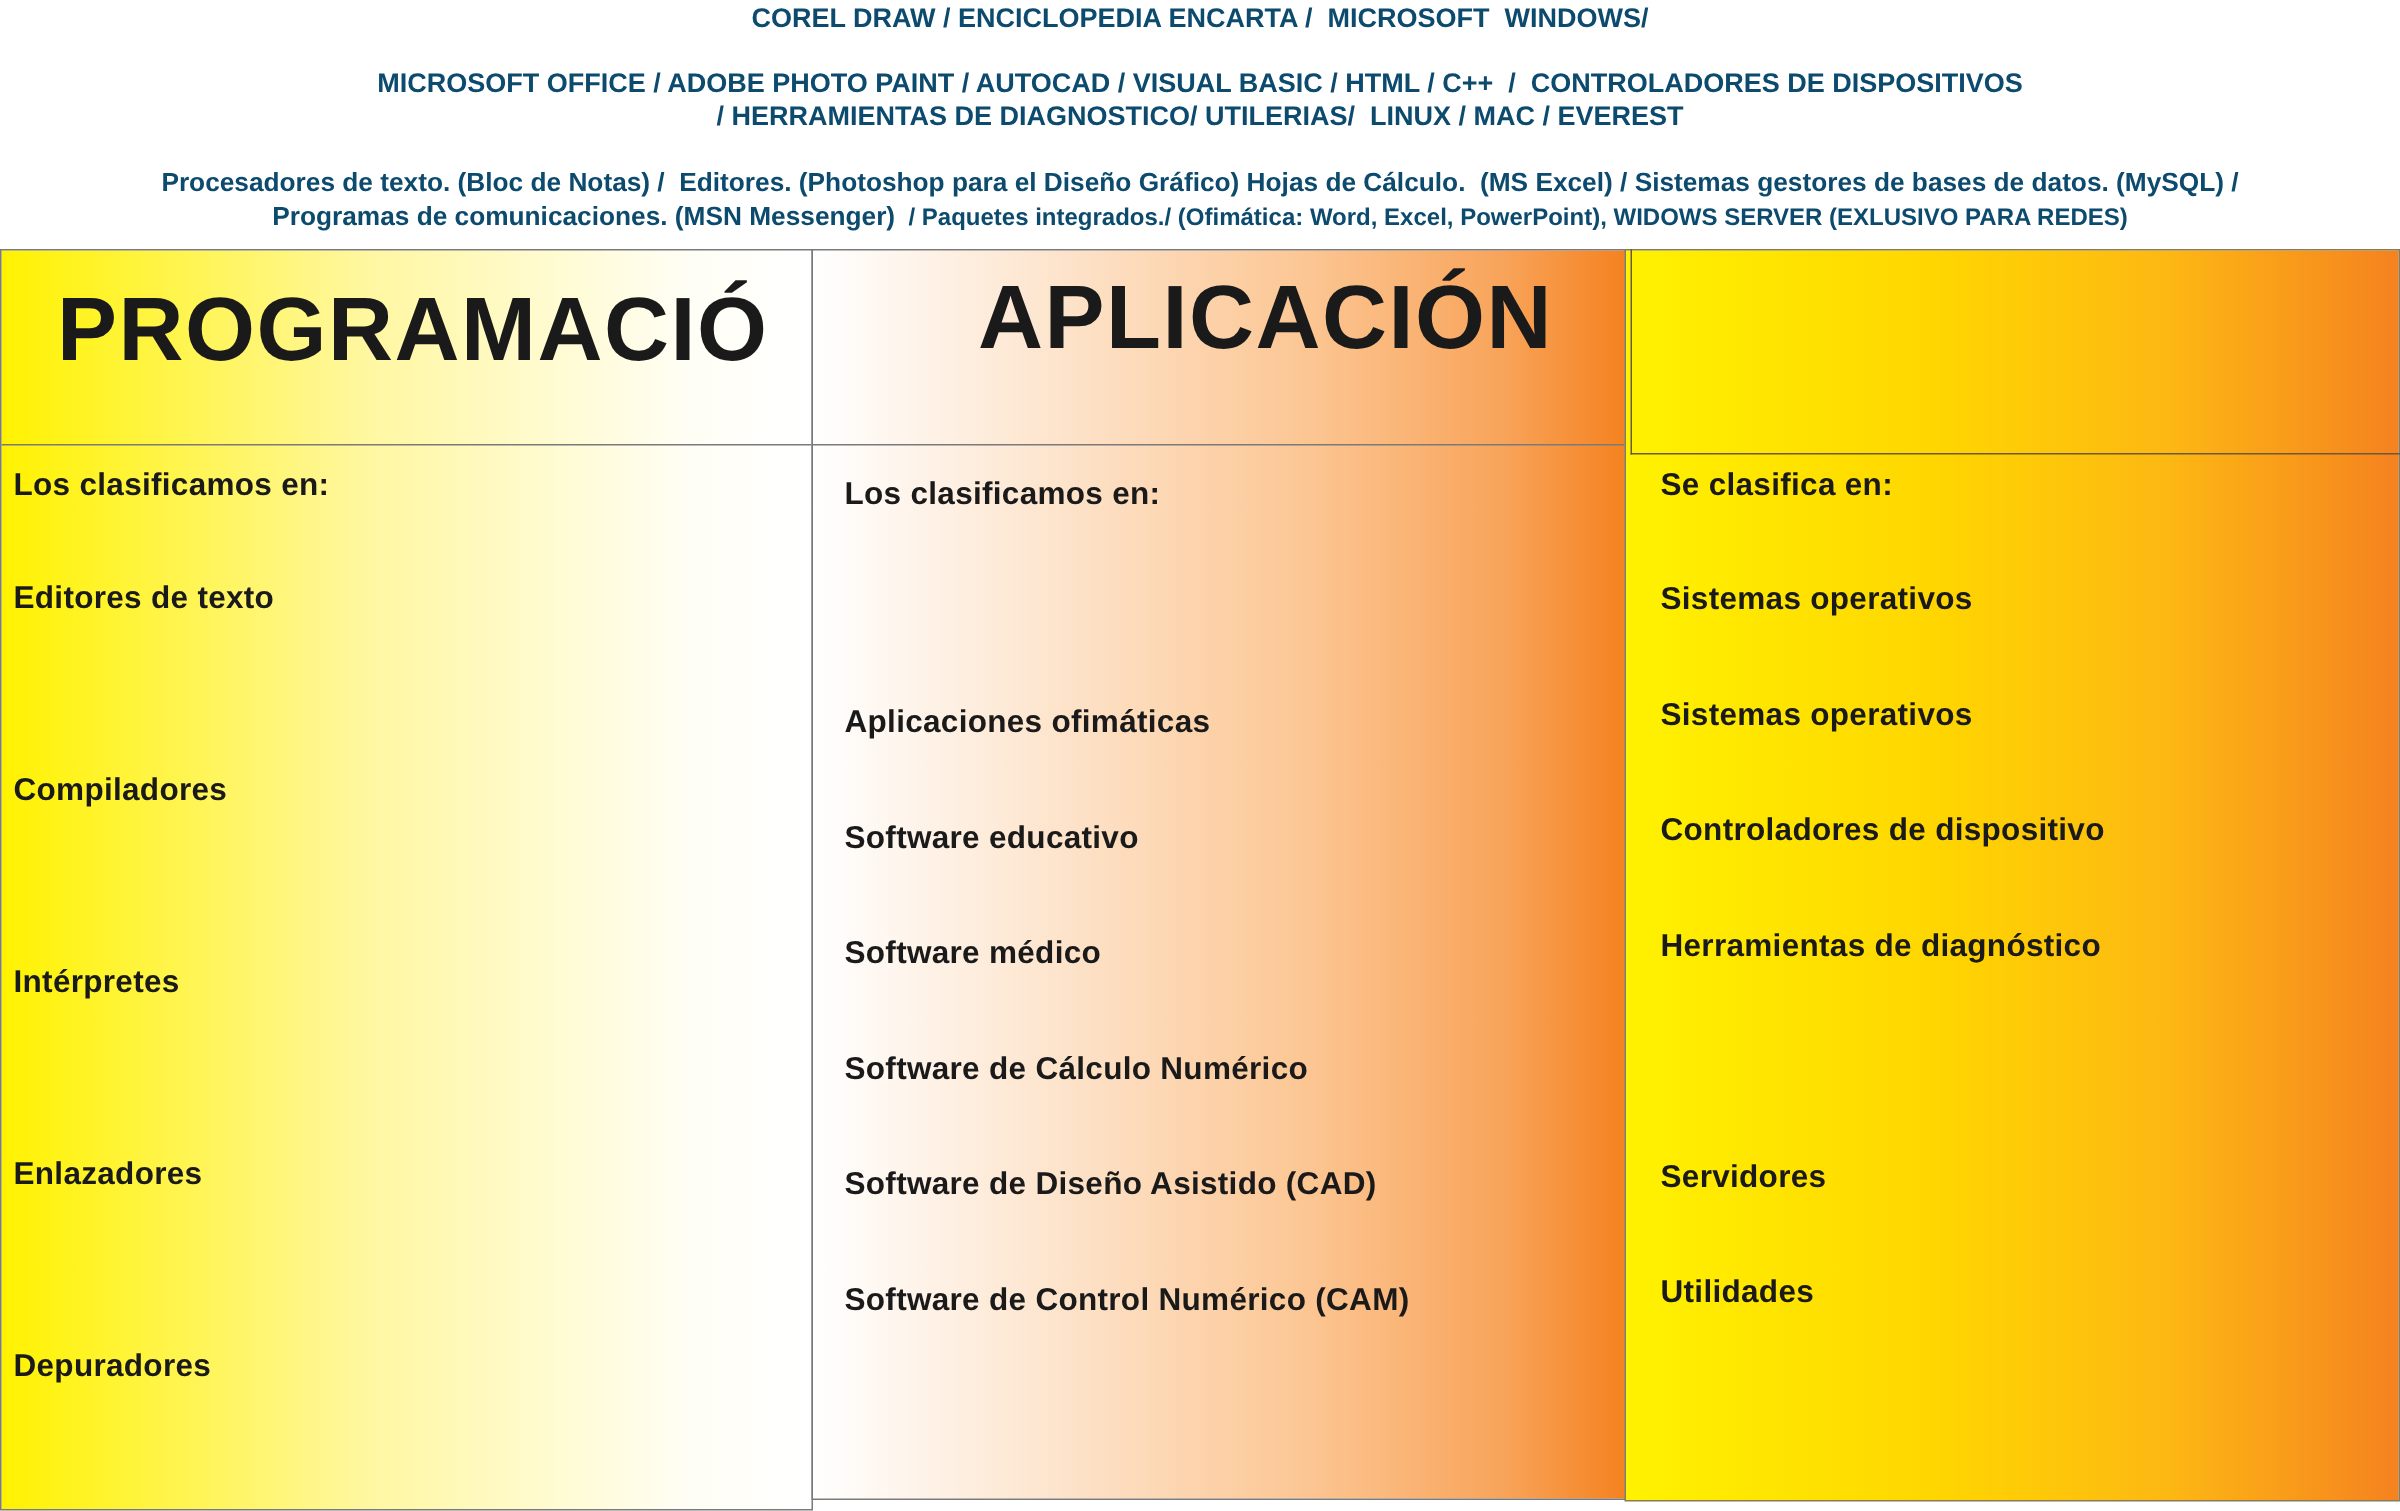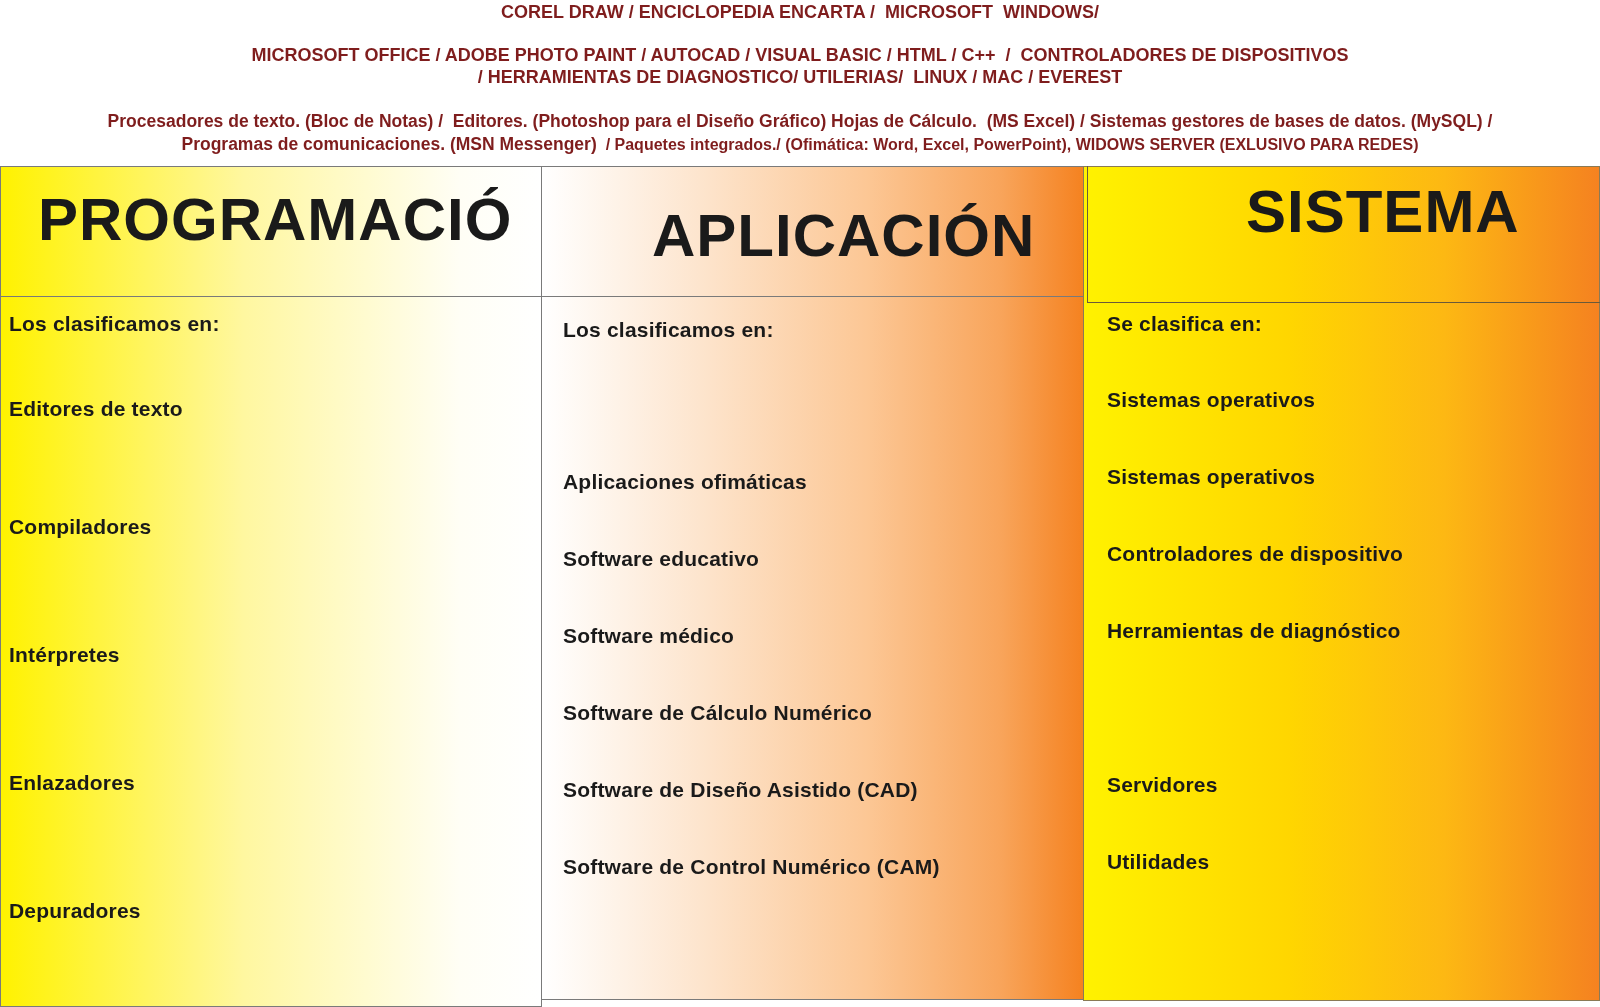--- a/index.html
+++ b/index.html
@@ -15,21 +15,21 @@
       font-family: "Liberation Sans", "DejaVu Sans", sans-serif;
       color: #1a1a1a;
     }
     .top-text {
       position: absolute;
       left: 0;
       width: 1600px;
       text-align: center;
       font-weight: bold;
       white-space: pre;
-      color: #7f1d1d;
+      color: #0c4a6e;
     }
     .top-line-1 { top: 2px; font-size: 18px; }
     .top-line-2 { top: 45px; font-size: 18px; }
     .top-line-3 { top: 67px; font-size: 18px; }
     .top-line-4 { top: 111px; font-size: 17.5px; }
     .top-line-5 { top: 134px; font-size: 17.5px; }
     .top-line-5 .small { font-size: 16px; }
 
     .col {
       position: absolute;
@@ -80,21 +80,21 @@
 
     .col-title {
       position: absolute;
       font-weight: bold;
       font-size: 60px;
       letter-spacing: 1px;
       color: #1a1a1a;
       white-space: nowrap;
     }
     .col-prog .col-title { left: 37px; top: 18px; }
-    .col-apl .col-title { left: 110px; top: 10px; margin-top: 24px; }
+    .col-apl .col-title { left: 110px; top: 10px; }
     .col-sis .col-title { left: 162px; top: 10px; }
 
     .item {
       position: absolute;
       font-weight: bold;
       font-size: 21px;
       line-height: 25px;
       color: #1a1a1a;
       white-space: nowrap;
       letter-spacing: 0.2px;
@@ -109,42 +109,41 @@
 <div class="top-text top-line-1">COREL DRAW / ENCICLOPEDIA ENCARTA /  MICROSOFT  WINDOWS/</div>
 <div class="top-text top-line-2">MICROSOFT OFFICE / ADOBE PHOTO PAINT / AUTOCAD / VISUAL BASIC / HTML / C++  /  CONTROLADORES DE DISPOSITIVOS</div>
 <div class="top-text top-line-3">/ HERRAMIENTAS DE DIAGNOSTICO/ UTILERIAS/  LINUX / MAC / EVEREST</div>
 <div class="top-text top-line-4">Procesadores de texto. (Bloc de Notas) /  Editores. (Photoshop para el Diseño Gráfico) Hojas de Cálculo.  (MS Excel) / Sistemas gestores de bases de datos. (MySQL) /</div>
 <div class="top-text top-line-5"><span>Programas de comunicaciones. (MSN Messenger)</span><span class="small">  / Paquetes integrados./ (Ofimática: Word, Excel, PowerPoint), WIDOWS SERVER (EXLUSIVO PARA REDES)</span></div>
 
 <div class="col col-prog">
   <div class="col-title">PROGRAMACIÓ</div>
   <div class="head-divider"></div>
   <div class="item" style="top:144px;">Los clasificamos en:</div>
-  <div class="item" style="top:229px;text-align:right;">Editores de texto</div>
+  <div class="item" style="top:219px;text-align:right;">Editores de texto</div>
   <div class="item" style="top:347px;">Compiladores</div>
   <div class="item" style="top:475px;">Intérpretes</div>
   <div class="item" style="top:603px;">Enlazadores</div>
   <div class="item" style="top:731px;">Depuradores</div>
 </div>
 
 <div class="col col-apl">
   <div class="col-title">APLICACIÓN</div>
   <div class="head-divider"></div>
   <div class="item" style="top:150px;">Los clasificamos en:</div>
   <div class="item" style="top:302px;">Aplicaciones ofimáticas</div>
   <div class="item" style="top:379px;">Software educativo</div>
   <div class="item" style="top:456px;">Software médico</div>
   <div class="item" style="top:610px;">Software de Diseño Asistido (CAD)</div>
   <div class="item" style="top:533px;">Software de Cálculo Numérico</div>
   <div class="item" style="top:687px;">Software de Control Numérico (CAM)</div>
 </div>
 
 <div class="col col-sis">
   <div class="sis-head-box"></div>
-  <div class="col-title">SISTEMA</div>
   <div class="item" style="top:144px;">Se clasifica en:</div>
   <div class="item" style="top:220px;">Sistemas operativos</div>
   <div class="item" style="top:297px;">Sistemas operativos</div>
   <div class="item" style="top:374px;">Controladores de dispositivo</div>
   <div class="item" style="top:451px;">Herramientas de diagnóstico</div>
   <div class="item" style="top:605px;">Servidores</div>
   <div class="item" style="top:682px;">Utilidades</div>
 </div>
 
 </body></html>

